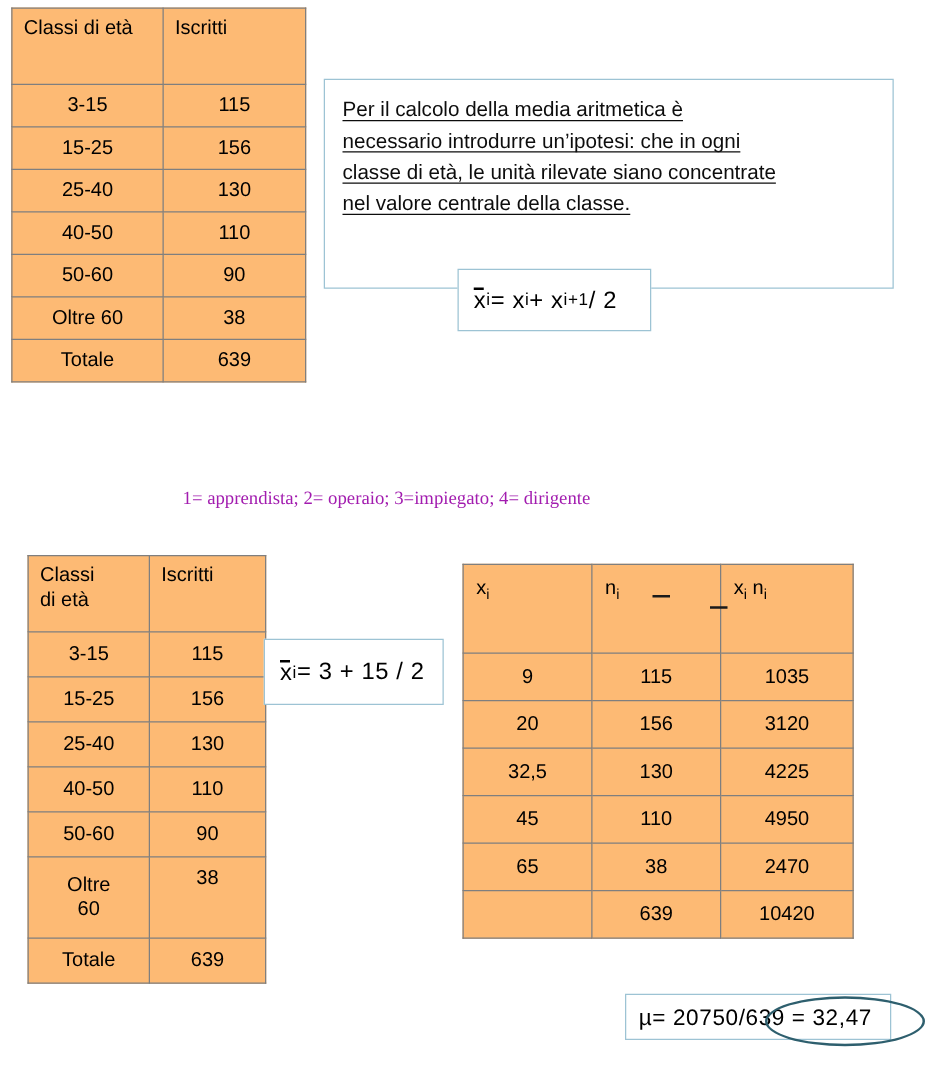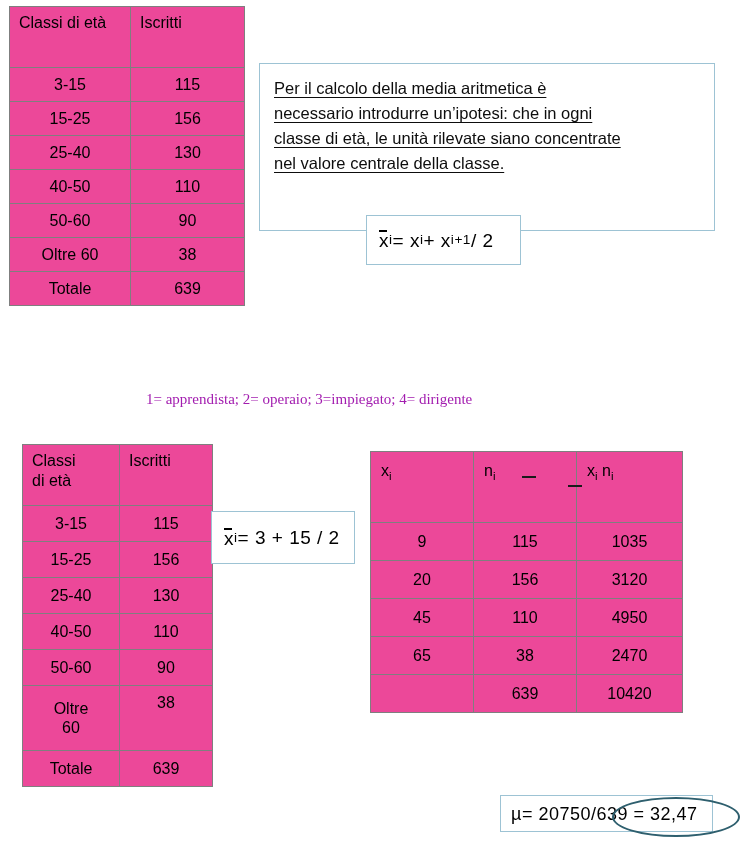--- a/index.html
+++ b/index.html
@@ -13,21 +13,21 @@
     font-family: "Liberation Sans", sans-serif;
     color: #000000;
     position: relative;
     overflow: hidden;
   }
   .abs { position: absolute; }
 
   
   table.dt {
     border-collapse: collapse;
-    background: #ec4899;
+    background: #fdba74;
   }
   table.dt td, table.dt th {
     border: 1px solid #7f7f7f;
     font-weight: normal;
     font-size: 16px;
     color: #000;
     padding: 0;
   }
   table.dt th {
     text-align: left;
@@ -287,20 +287,25 @@
       <td class="c1">9</td>
       <td class="c2">115</td>
       <td class="c3">1035</td>
     </tr>
     <tr>
       <td class="c1">20</td>
       <td class="c2">156</td>
       <td class="c3">3120</td>
     </tr>
     <tr>
+      <td class="c1">32,5</td>
+      <td class="c2">130</td>
+      <td class="c3">4225</td>
+    </tr>
+    <tr>
       <td class="c1">45</td>
       <td class="c2">110</td>
       <td class="c3">4950</td>
     </tr>
     <tr>
       <td class="c1">65</td>
       <td class="c2">38</td>
       <td class="c3">2470</td>
     </tr>
     <tr>

